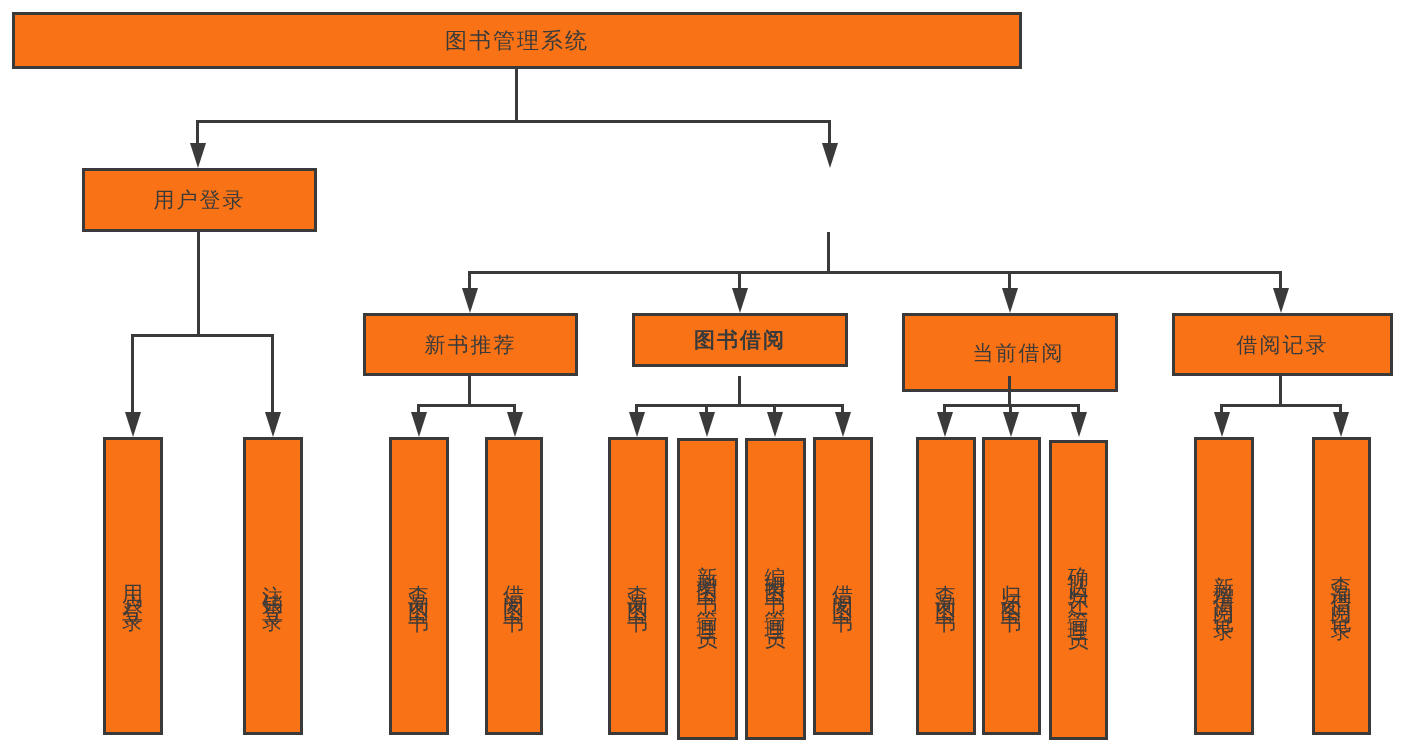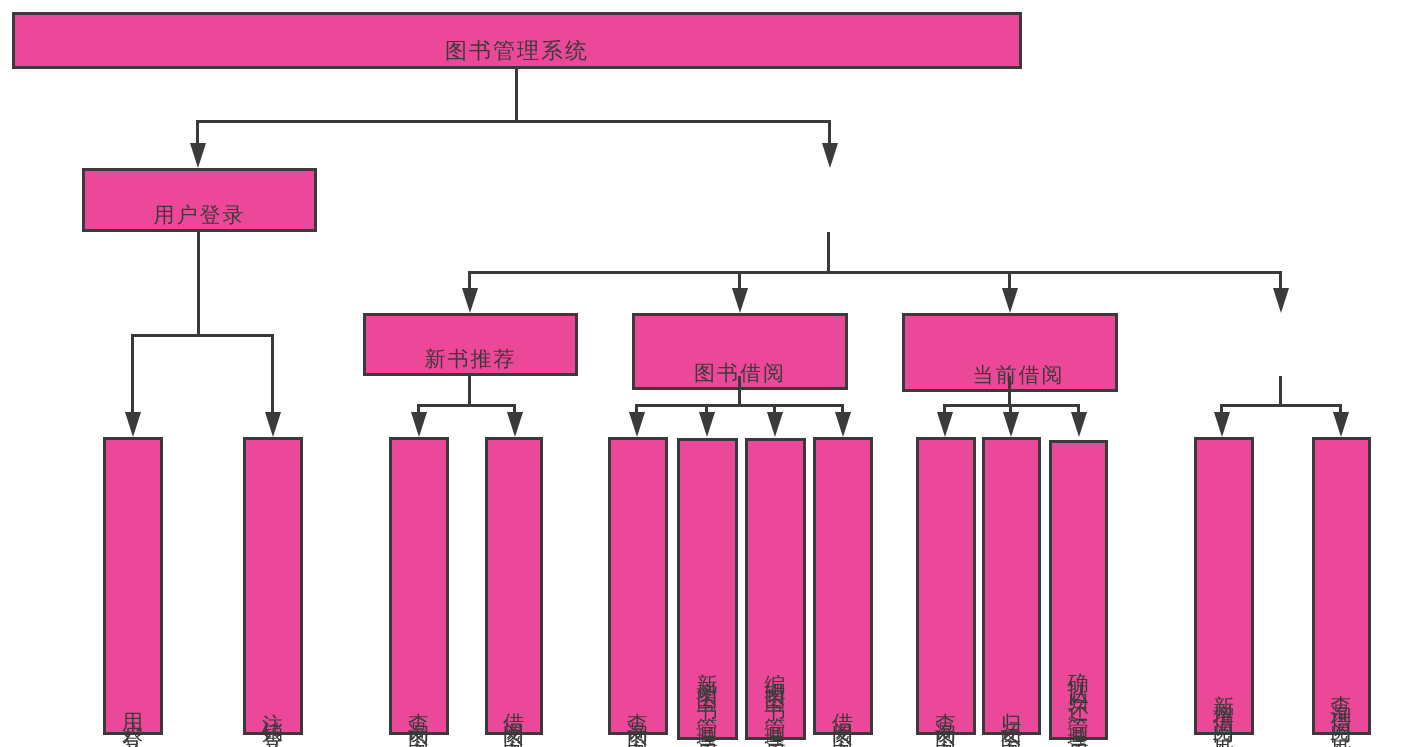--- a/index.html
+++ b/index.html
@@ -5,22 +5,22 @@
   :root{
     --line:#3a3a3a;
     --ink:#3a3a3a;
     --wm:#ababab;
     --bg:#ffffff;
   }
   html,body{margin:0;padding:0;}
   body{background:var(--bg);font-family:"Liberation Sans", sans-serif;}
   #canvas{position:relative;width:1405px;height:747px;background:var(--bg);overflow:hidden;}
 
-  .box{position:absolute;box-sizing:border-box;background:#ec4899;border:3px solid var(--line);
-       display:flex;align-items:flex-end;justify-content:center;color:var(--ink);}
+  .box{position:absolute;box-sizing:border-box;background:#f97316;border:3px solid var(--line);
+       display:flex;align-items:center;justify-content:center;color:var(--ink);}
   .hbox .lbl{font-size:21px;letter-spacing:2px;white-space:nowrap;}
   .rootbox .lbl{font-size:22px;letter-spacing:2px;}
   .vbox .lbl{writing-mode:vertical-rl;text-orientation:mixed;font-size:21px;letter-spacing:9px;line-height:1;}
 
   .vl{position:absolute;width:3px;background:var(--line);}
   .hl{position:absolute;height:3px;background:var(--line);}
   .ar{position:absolute;width:0;height:0;border-left:8px solid transparent;
       border-right:8px solid transparent;border-top:25px solid var(--line);}
 
   .watermark{position:absolute;left:1190px;top:713px;font-size:19px;letter-spacing:1px;
@@ -67,25 +67,28 @@
   <div class="vl" style="left:738px;top:271px;height:22px;"></div>
   <div class="ar" style="left:732px;top:288px;"></div>
   <div class="vl" style="left:1008px;top:271px;height:22px;"></div>
   <div class="ar" style="left:1002px;top:288px;"></div>
   <div class="vl" style="left:1279px;top:271px;height:22px;"></div>
   <div class="ar" style="left:1273px;top:288px;"></div>
 
   <div class="box hbox" style="left:363px;top:313px;width:215px;height:63px;">
     <span class="lbl">新书推荐</span>
   </div>
-  <div class="box hbox" style="left:632px;top:313px;width:216px;height:77px;">
+  <div class="box hbox" style="left:632px;top:313px;width:216px;height:54px;font-weight:bold;">
     <span class="lbl">图书借阅</span>
   </div>
   <div class="box hbox" style="left:902px;top:313px;width:216px;height:79px;padding-left:17px;">
     <span class="lbl">当前借阅</span>
+  </div>
+  <div class="box hbox" style="left:1172px;top:313px;width:221px;height:63px;">
+    <span class="lbl">借阅记录</span>
   </div>
 
   <div class="vl" style="left:468px;top:376px;height:30px;"></div>
   <div class="hl" style="left:418px;top:404px;width:98px;"></div>
   <div class="vl" style="left:417px;top:404px;height:12px;"></div>
   <div class="ar" style="left:411px;top:412px;"></div>
   <div class="vl" style="left:513px;top:404px;height:12px;"></div>
   <div class="ar" style="left:507px;top:412px;"></div>
 
   <div class="box vbox" style="left:389px;top:437px;width:60px;height:298px;">

